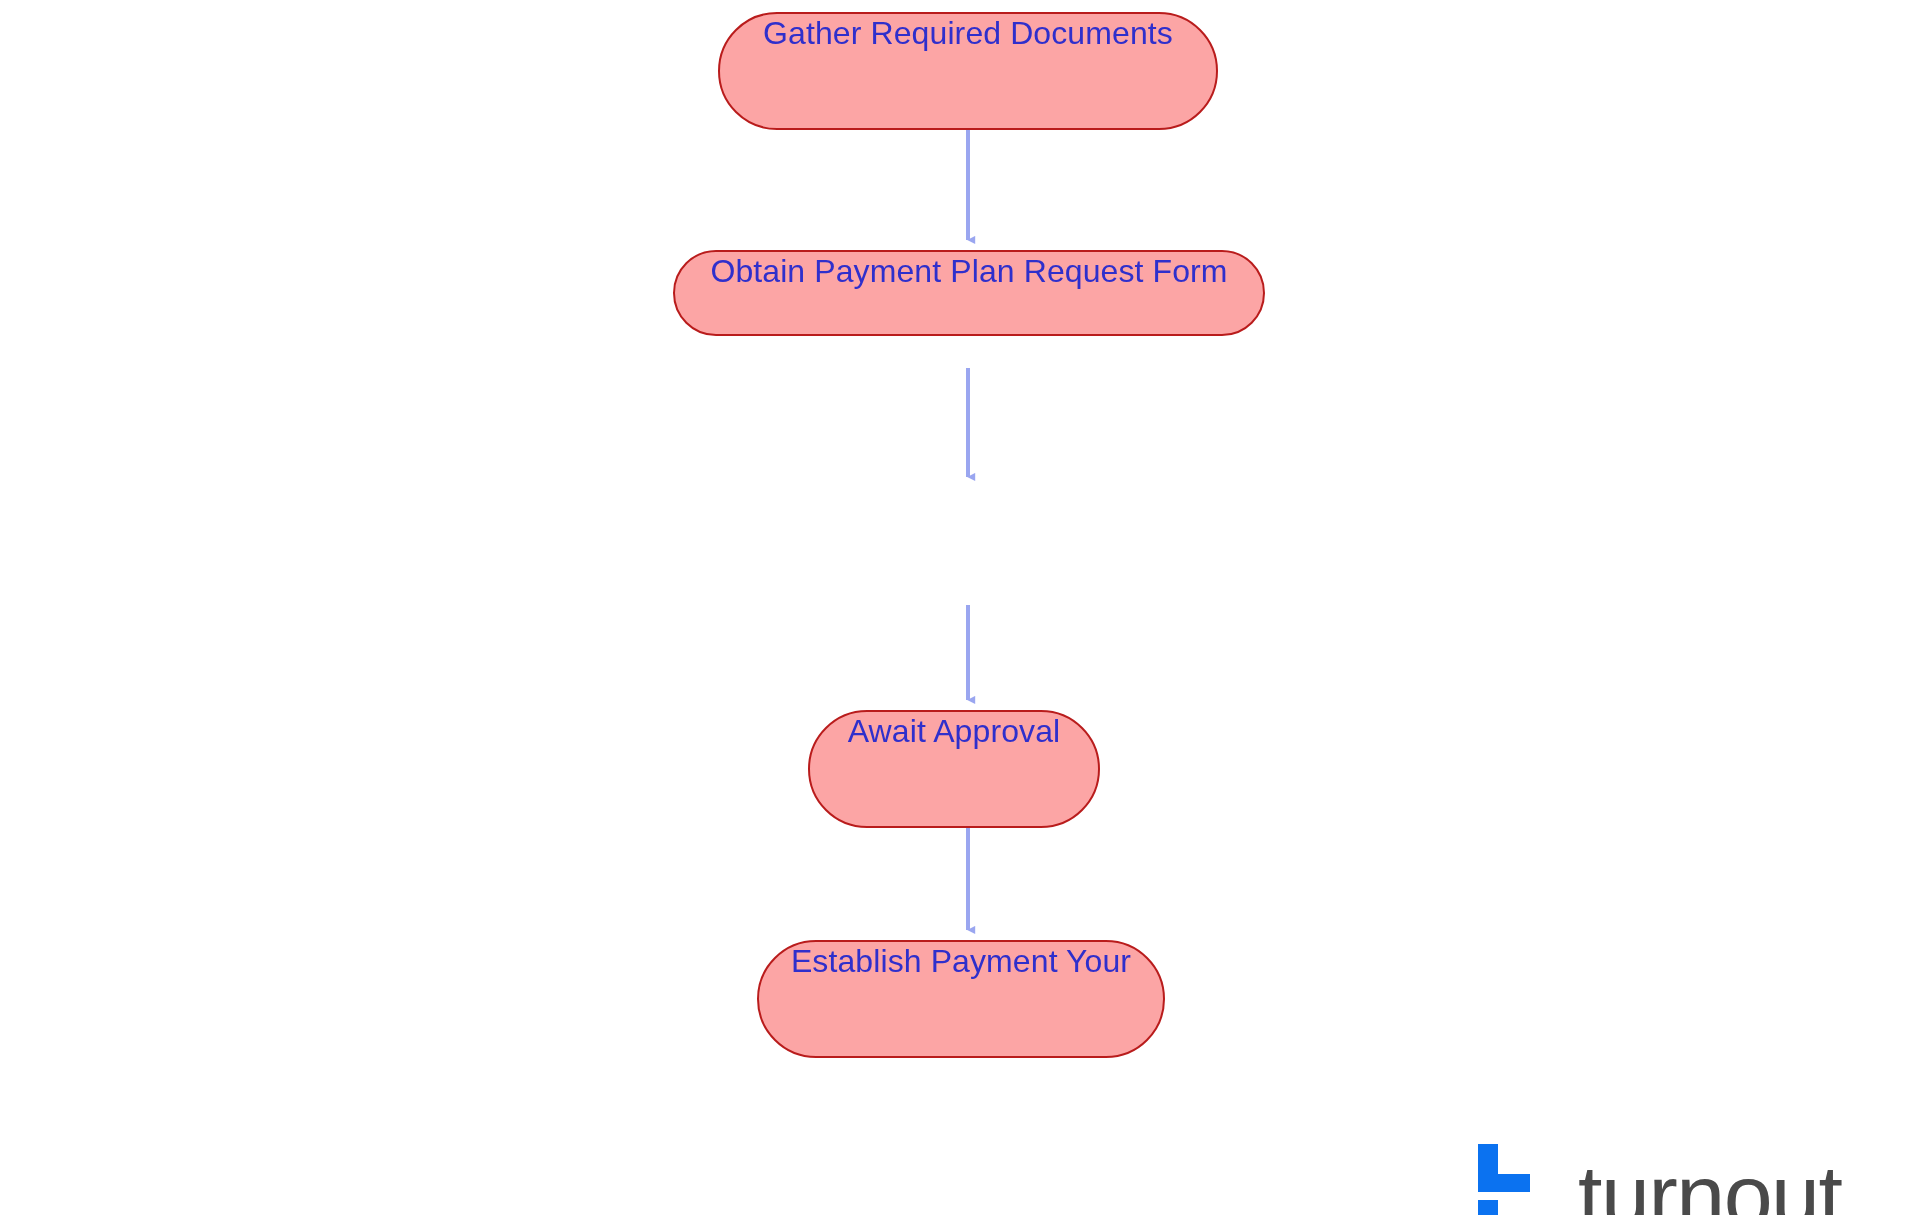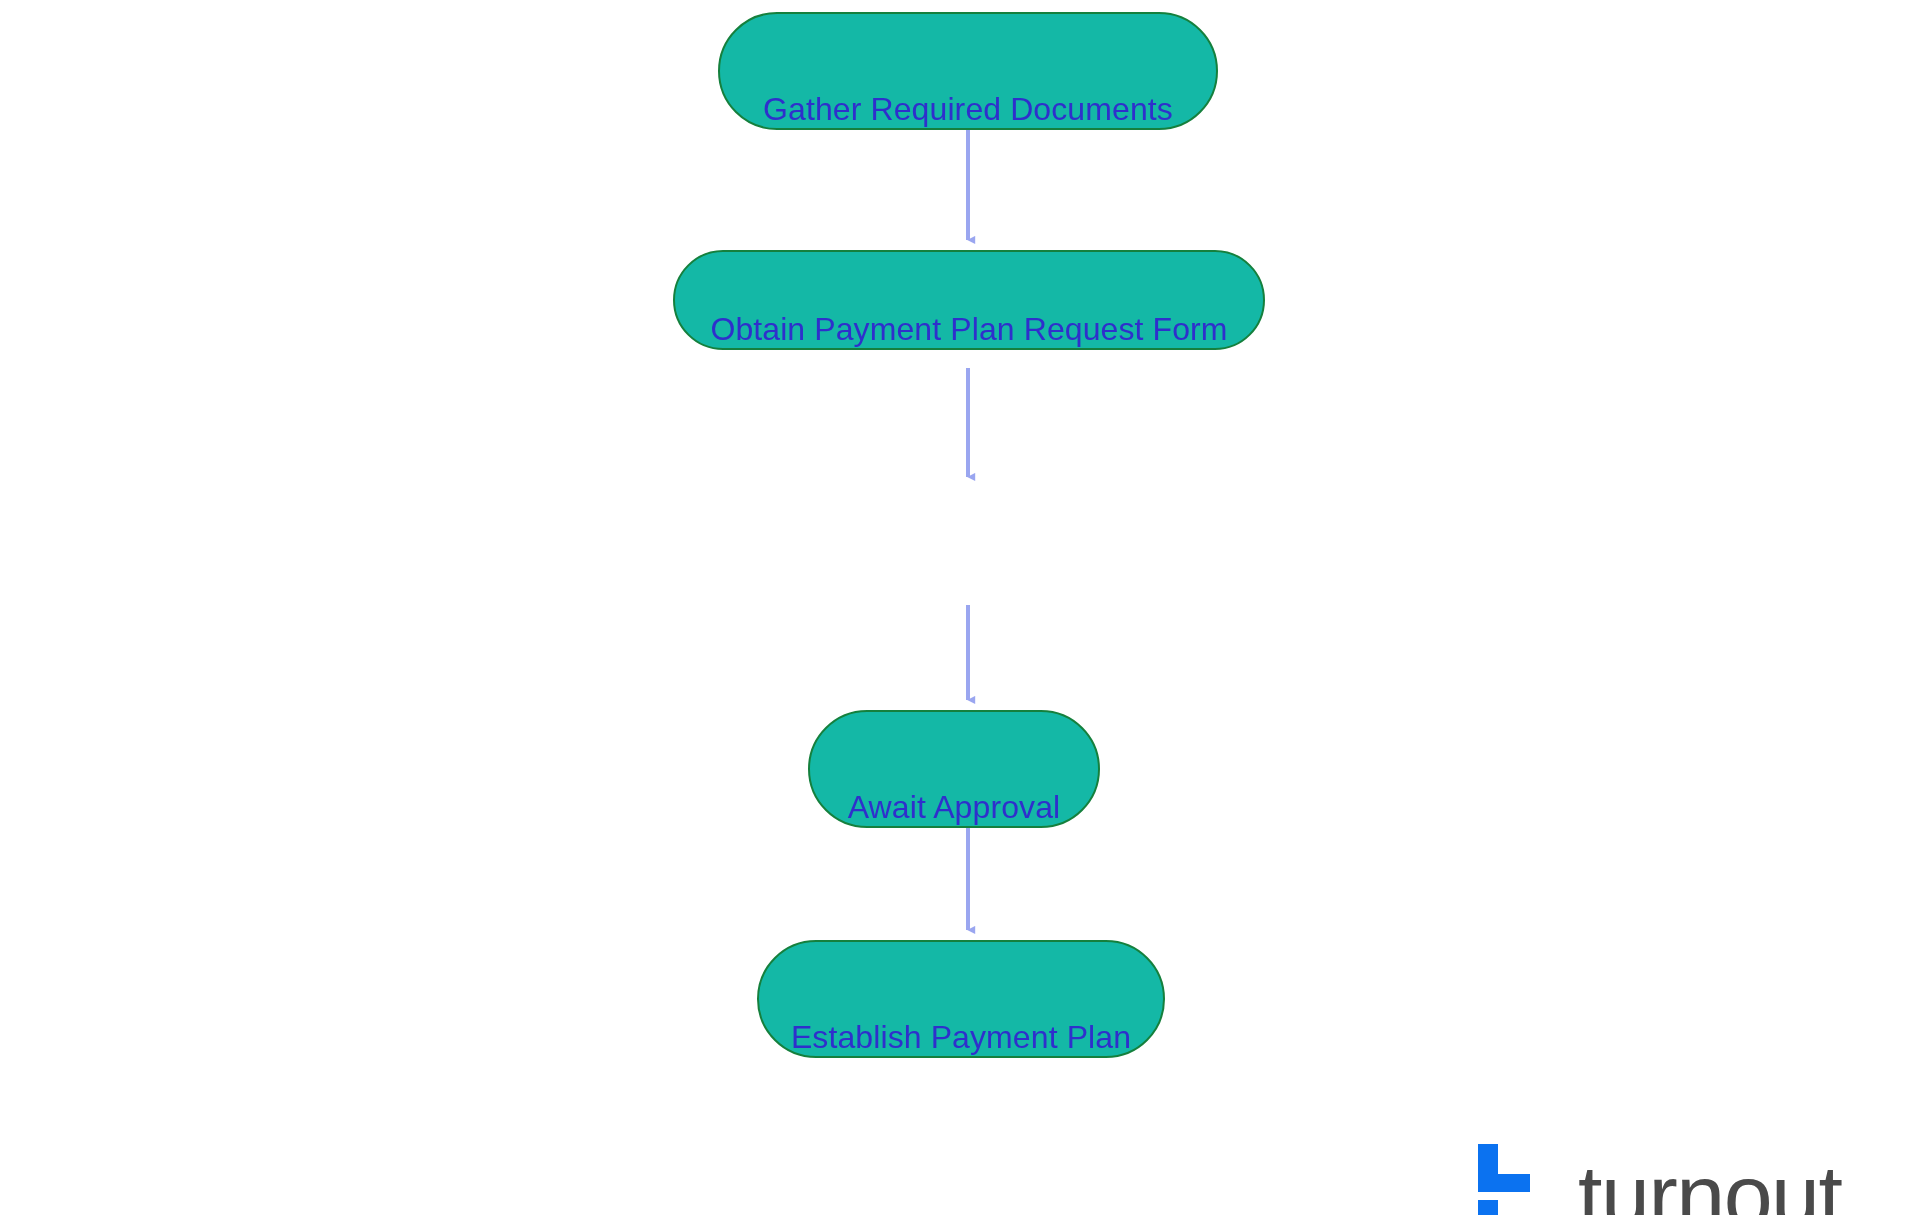--- a/index.html
+++ b/index.html
@@ -25,25 +25,25 @@
     position: absolute;
     left: 0;
     top: 0;
     width: 1920px;
     height: 1215px;
     pointer-events: none;
   }
   .node {
     position: absolute;
     box-sizing: border-box;
-    background: #14b8a6;
-    border: 2px solid #15803d;
+    background: #fca5a5;
+    border: 2px solid #b91c1c;
     border-radius: 60px;
     display: flex;
-    align-items: flex-end;
+    align-items: flex-start;
     justify-content: center;
     text-align: center;
   }
   .node-label {
     color: #2f2fcc;
     font-family: "Liberation Sans", sans-serif;
     font-size: 32px;
     font-weight: 400;
     letter-spacing: 0.1px;
     line-height: 1.2;
@@ -82,31 +82,31 @@
     <line x1="968" y1="130" x2="968" y2="240" stroke="#9aa6f0" stroke-width="4" marker-end="url(#arrowhead)"></line>
     <line x1="968" y1="368" x2="968" y2="477" stroke="#9aa6f0" stroke-width="4" marker-end="url(#arrowhead)"></line>
     <line x1="968" y1="605" x2="968" y2="700" stroke="#9aa6f0" stroke-width="4" marker-end="url(#arrowhead)"></line>
     <line x1="968" y1="828" x2="968" y2="930" stroke="#9aa6f0" stroke-width="4" marker-end="url(#arrowhead)"></line>
   </svg>
 
   <div class="node" style="left:718px; top:12px; width:500px; height:118px;">
     <span class="node-label">Gather Required Documents</span>
   </div>
 
-  <div class="node" style="left:673px; top:250px; width:592px; height:100px;">
+  <div class="node" style="left:673px; top:250px; width:592px; height:86px;">
     <span class="node-label">Obtain Payment Plan Request Form</span>
   </div>
 
 
   <div class="node" style="left:808px; top:710px; width:292px; height:118px;">
     <span class="node-label">Await Approval</span>
   </div>
 
   <div class="node" style="left:757px; top:940px; width:408px; height:118px;">
-    <span class="node-label">Establish Payment Plan</span>
+    <span class="node-label">Establish Payment Your</span>
   </div>
 
   <div id="brand-logo" style="left:1478px; top:1096px;">
     <svg id="brand-mark" width="62" height="104" viewBox="0 0 62 104" xmlns="http://www.w3.org/2000/svg">
       <path d="M0 0 H20 V30 H52 V48 H0 Z" fill="#0b72f0"></path>
       <path d="M0 56 H20 V86 H52 V104 H0 Z" fill="#0b72f0"></path>
     </svg>
     <span id="brand-wordmark">turnout</span>
   </div>
 

